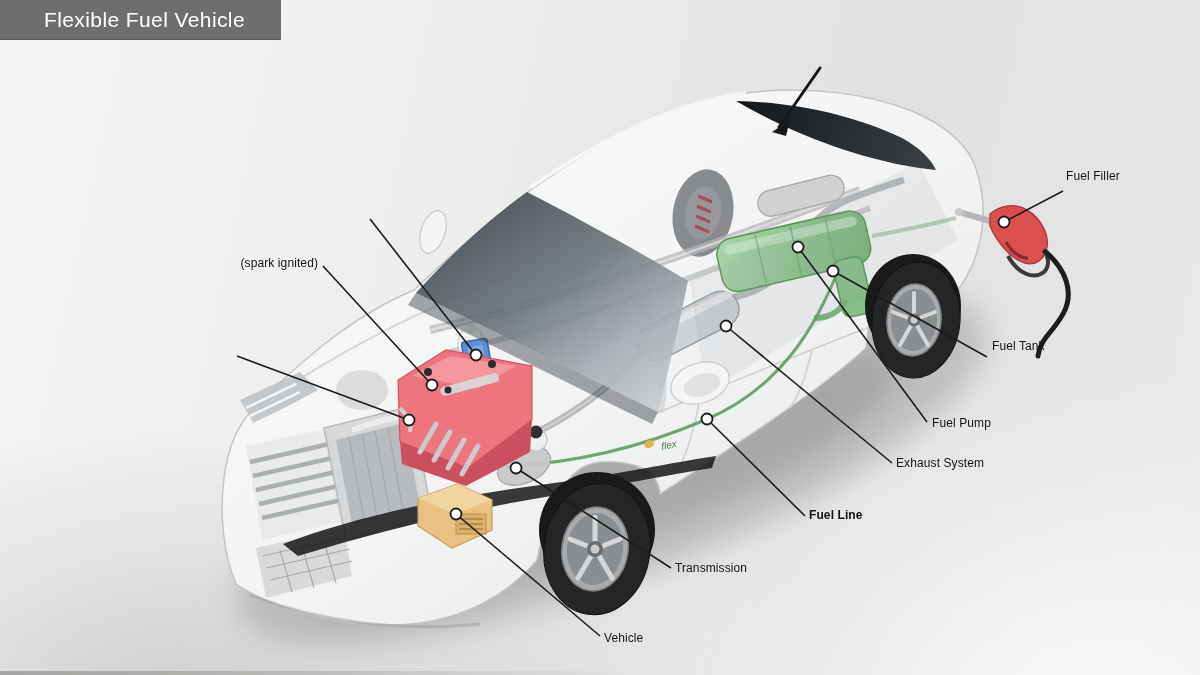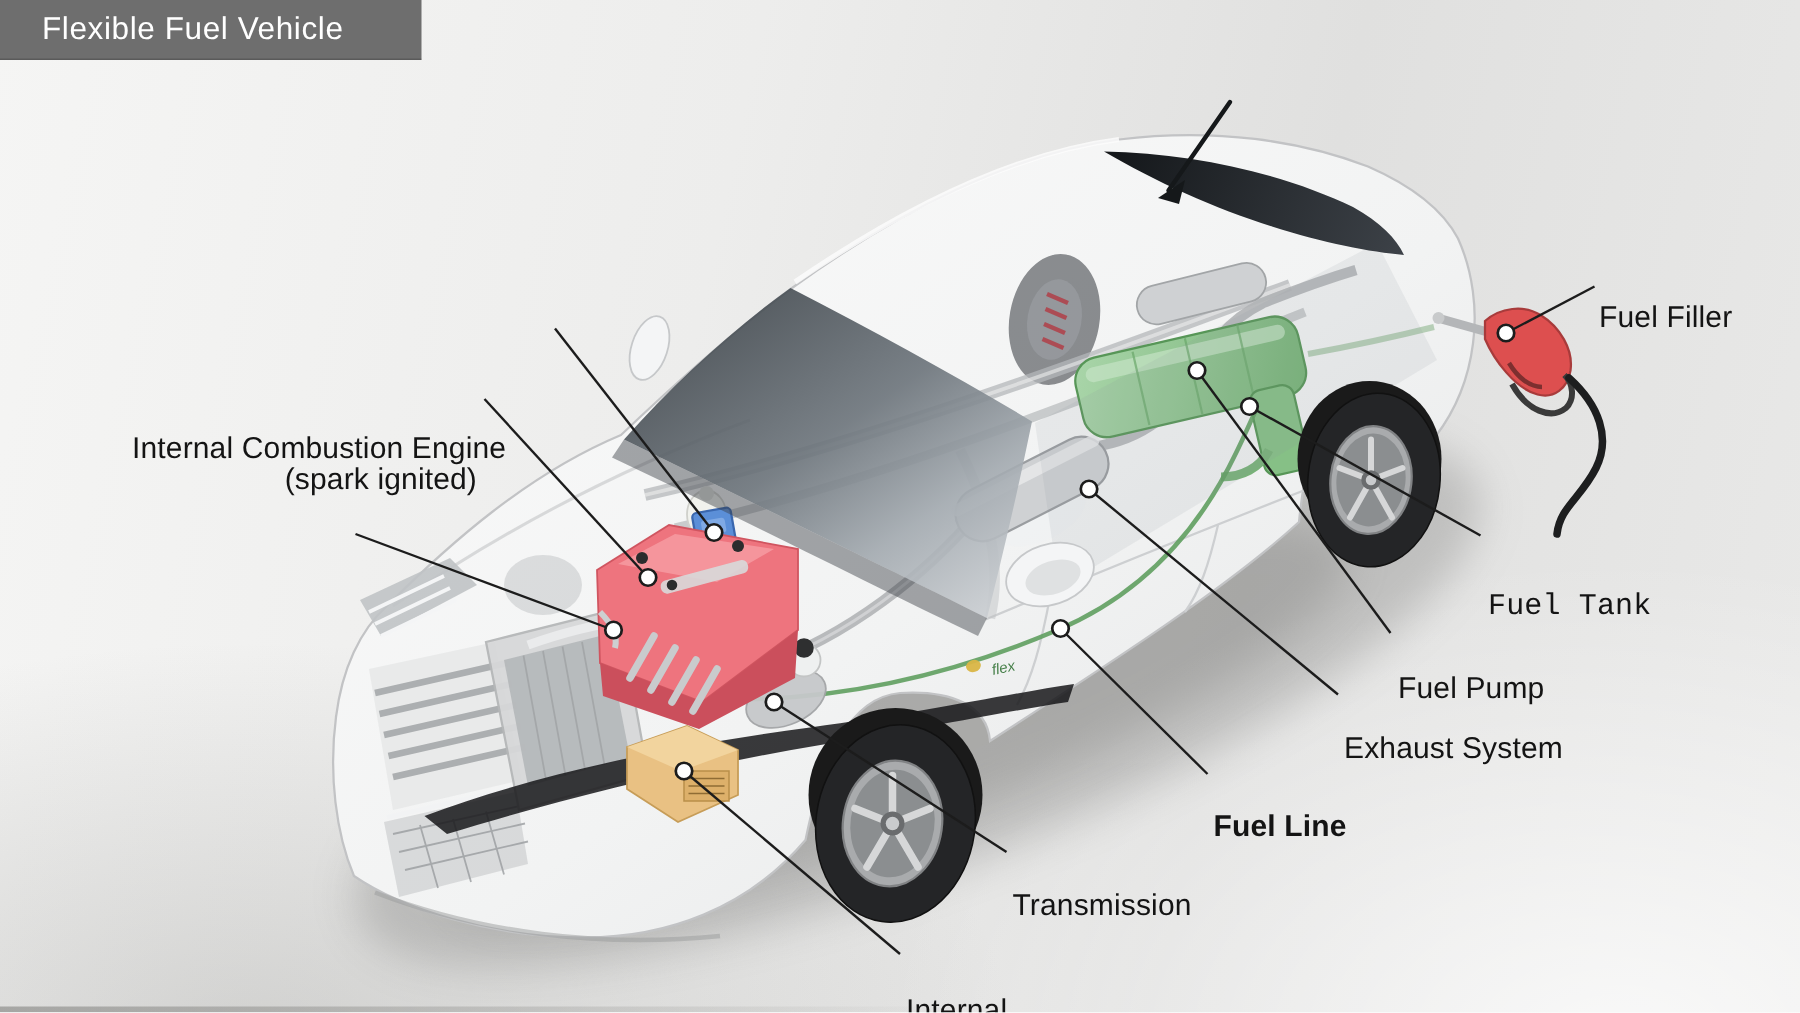--- a/index.html
+++ b/index.html
@@ -8,35 +8,34 @@
     font-family:"Liberation Sans", sans-serif;
     background:
       radial-gradient(ellipse 820px 420px at 14% 102%, rgba(138,138,135,.30), rgba(138,138,135,0) 62%),
       radial-gradient(ellipse 900px 600px at 90% 104%, rgba(255,255,255,.75), rgba(255,255,255,0) 55%),
       linear-gradient(102deg,#f5f5f4 0%,#ededec 38%,#e0e0df 68%,#e9e9e8 100%);
   }
   #car-svg{position:absolute;left:0;top:0;}
   .titlebar{
     position:absolute;left:0;top:0;width:281px;height:40px;
     background:#6e6e6e;border-bottom:1px solid rgba(0,0,0,.18);
-    color:#fff;font-size:21px;line-height:40px;padding-left:28px;box-sizing:border-box;
+    color:#fff;font-size:21px;line-height:40px;padding-left:44px;box-sizing:border-box;
     letter-spacing:.4px; z-index:6;
   }
   .callout{
     position:absolute;z-index:5;color:#141414;
-    font-size:20px;line-height:21px;font-weight:500;letter-spacing:.1px;
+    font-size:12px;line-height:21px;font-weight:500;letter-spacing:.1px;
     white-space:nowrap;
-    margin-top:36px;
   }
   .callout span{display:block;}
   #cl-ecm{left:88px;top:201px;width:280px;text-align:right;}
   #cl-ice{left:88px;top:253px;width:230px;text-align:right;}
   #cl-fis{left:85px;top:340px;}
   #cl-filler{left:1066px;top:166px;}
-  #cl-tank{left:992px;top:358px;font-family:Liberation Mono, monospace;}
+  #cl-tank{left:992px;top:336px;}
   #cl-pump{left:932px;top:413px;}
   #cl-exhaust{left:896px;top:453px;}
   #cl-fuelline{left:809px;top:505px;font-weight:bold;}
   #cl-trans{left:675px;top:558px;}
   #cl-battery{left:604px;top:628px;}
   .floor-edge{
     position:absolute;left:0;bottom:0;width:640px;height:4px;z-index:1;
     background:linear-gradient(90deg,rgba(120,120,117,.55),rgba(120,120,117,0));
   }
 </style>
@@ -306,21 +305,20 @@
       <circle cx="516" cy="468" r="5.5"></circle>
       <circle cx="456" cy="514" r="5.5"></circle>
     </g>
   </svg>
 
   <div class="floor-edge"></div>
 
   <div class="titlebar">Flexible Fuel Vehicle</div>
 
   <div class="callout" id="cl-ice">
-    <span>Internal Combustion Engine</span>
     <span>(spark ignited)</span>
   </div>
   <div class="callout" id="cl-filler">
     <span>Fuel Filler</span>
   </div>
   <div class="callout" id="cl-tank">
     <span>Fuel Tank</span>
   </div>
   <div class="callout" id="cl-pump">
     <span>Fuel Pump</span>
@@ -328,16 +326,16 @@
   <div class="callout" id="cl-exhaust">
     <span>Exhaust System</span>
   </div>
   <div class="callout" id="cl-fuelline">
     <span>Fuel Line</span>
   </div>
   <div class="callout" id="cl-trans">
     <span>Transmission</span>
   </div>
   <div class="callout" id="cl-battery">
-    <span>Internal</span>
+    <span>Vehicle</span>
   </div>
 
 </div>
 
 </body></html>

